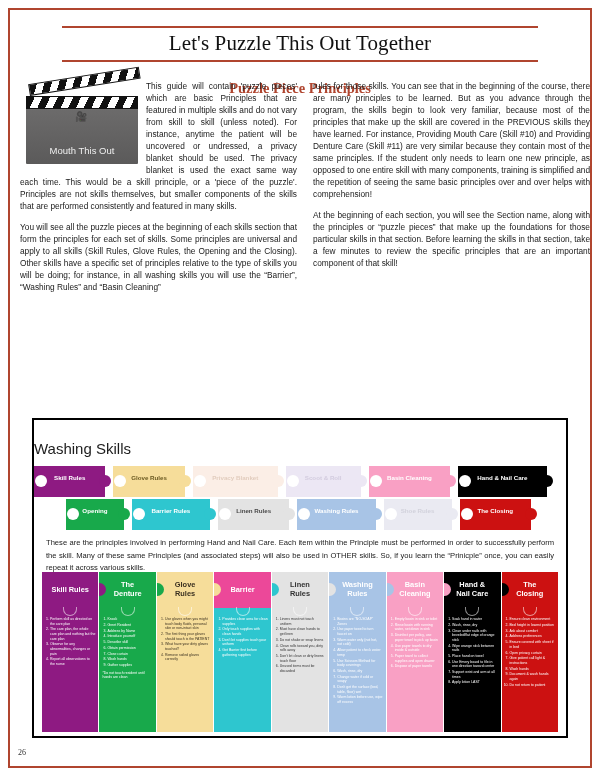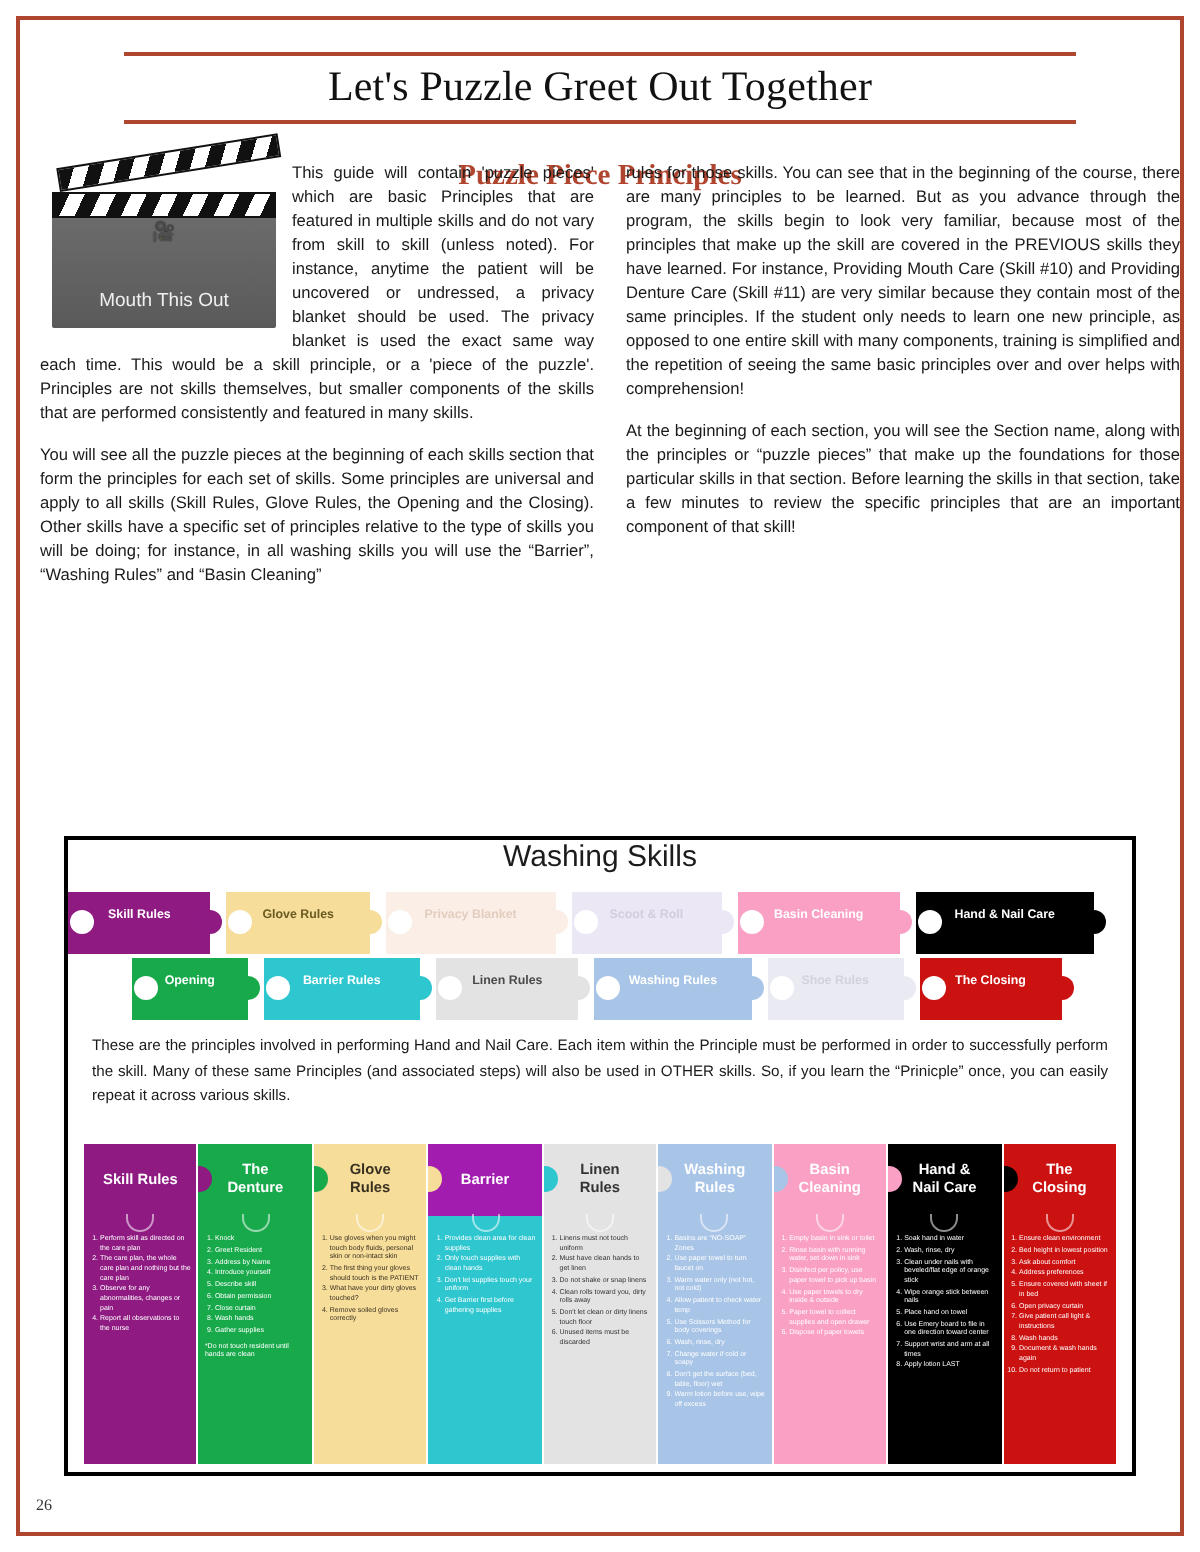--- a/index.html
+++ b/index.html
@@ -90,23 +90,22 @@
     transform-origin:left bottom;
   }
 
   
   .panel {
     position:absolute; left:32px; top:418px; width:536px; height:320px;
     border:2px solid #000;
     background:#fff;
   }
   .panel-title {
-    text-align:center;
     font-size:15px;
-    padding-top:0;
+    padding-top:20px;
     color:#1c1c1c;
   }
   .panel-sub {
     text-align:center;
     font-size:9.5px;
     padding-top:6px;
     color:#1c1c1c;
   }
 
   
@@ -206,21 +205,21 @@
 
   .clearfix::after { content:""; display:block; clear:both; }
 </style>
 </head>
 <body>
 
 <div class="page-border"></div>
 
 <div class="header">
   <div class="rule-top"></div>
-  <div class="doc-title">Let's Puzzle Greet Out Together</div>
+  <div class="doc-title">Let's Puzzle This Out Together</div>
   <div class="rule-bot"></div>
   <div class="doc-sub">Puzzle Piece Principles</div>
 </div>
 
 <div class="cols clearfix">
   <div class="col left">
     <div class="clapper">
       <div class="board">
         <div class="cam">🎥</div>
         <div class="board-label">Mouth This Out</div>
@@ -292,21 +291,21 @@
           <span class="arc"></span>
           <ol>
             <li>Use gloves when you might touch body fluids, personal skin or non-intact skin</li>
             <li>The first thing your gloves should touch is the PATIENT</li>
             <li>What have your dirty gloves touched?</li>
             <li>Remove soiled gloves correctly</li>
           </ol>
         </div>
       </div>
       <div class="tcol">
-        <div class="thead" style="background: #a21caf; color: rgb(255, 255, 255);">
+        <div class="thead" style="background: #ec4899; color: rgb(255, 255, 255);">
           <span class="tab-knob" style="background: rgb(246, 221, 154);"></span>
           <span>Barrier</span>
         </div>
         <div class="tbody" style="background: rgb(46, 198, 207); color: rgb(255, 255, 255);">
           <span class="arc"></span>
           <ol>
             <li>Provides clean area for clean supplies</li>
             <li>Only touch supplies with clean hands</li>
             <li>Don't let supplies touch your uniform</li>
             <li>Get Barrier first before gathering supplies</li>

